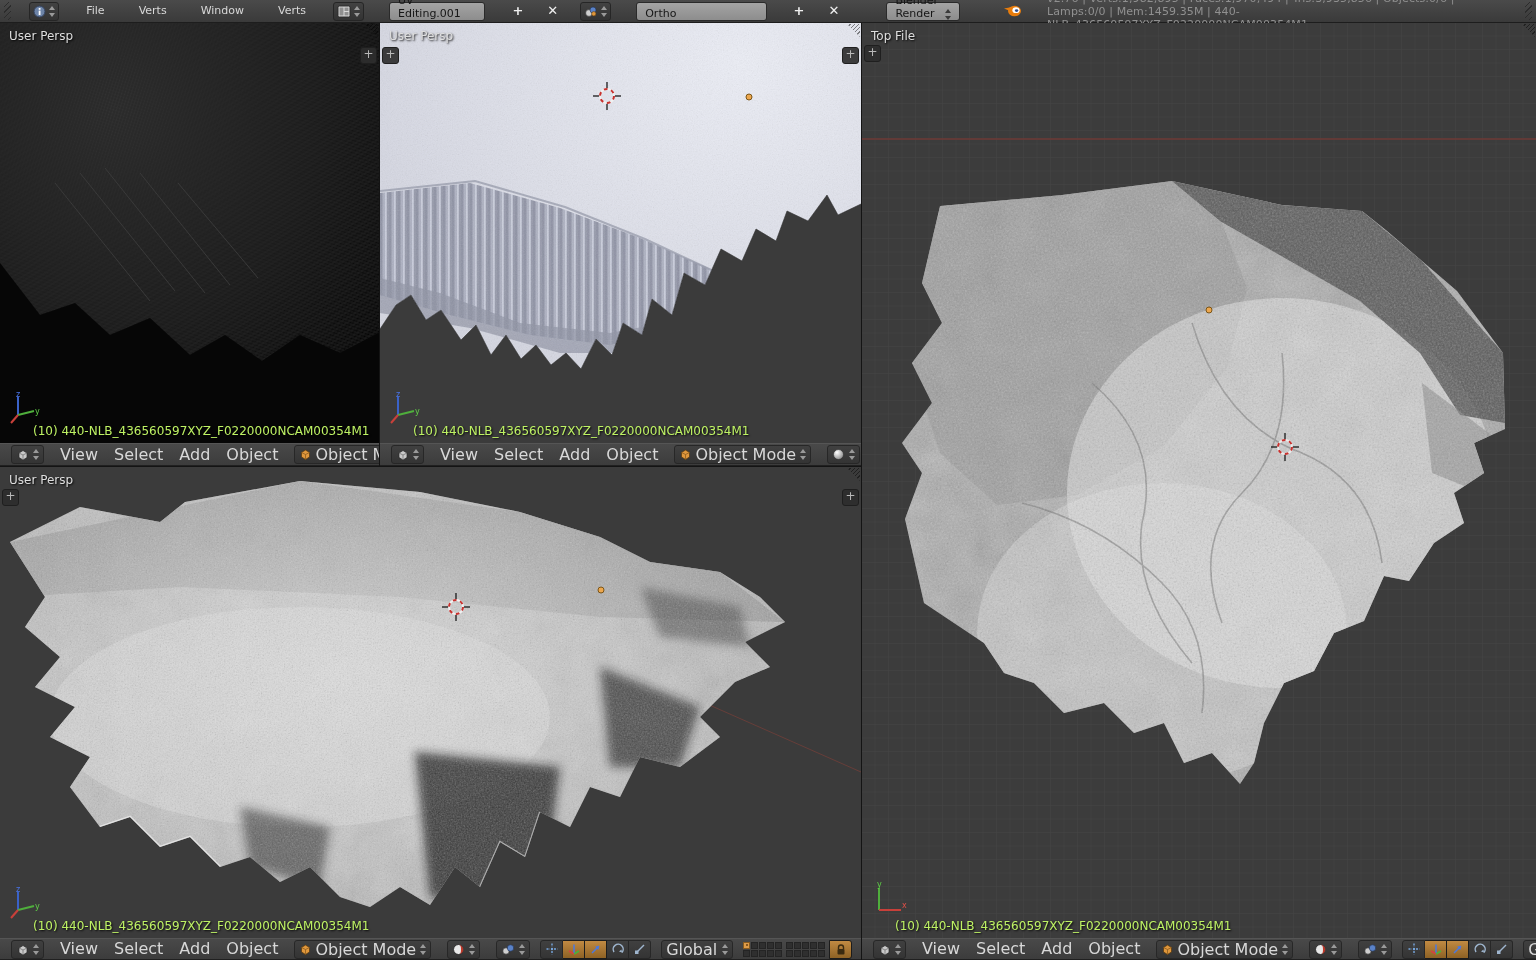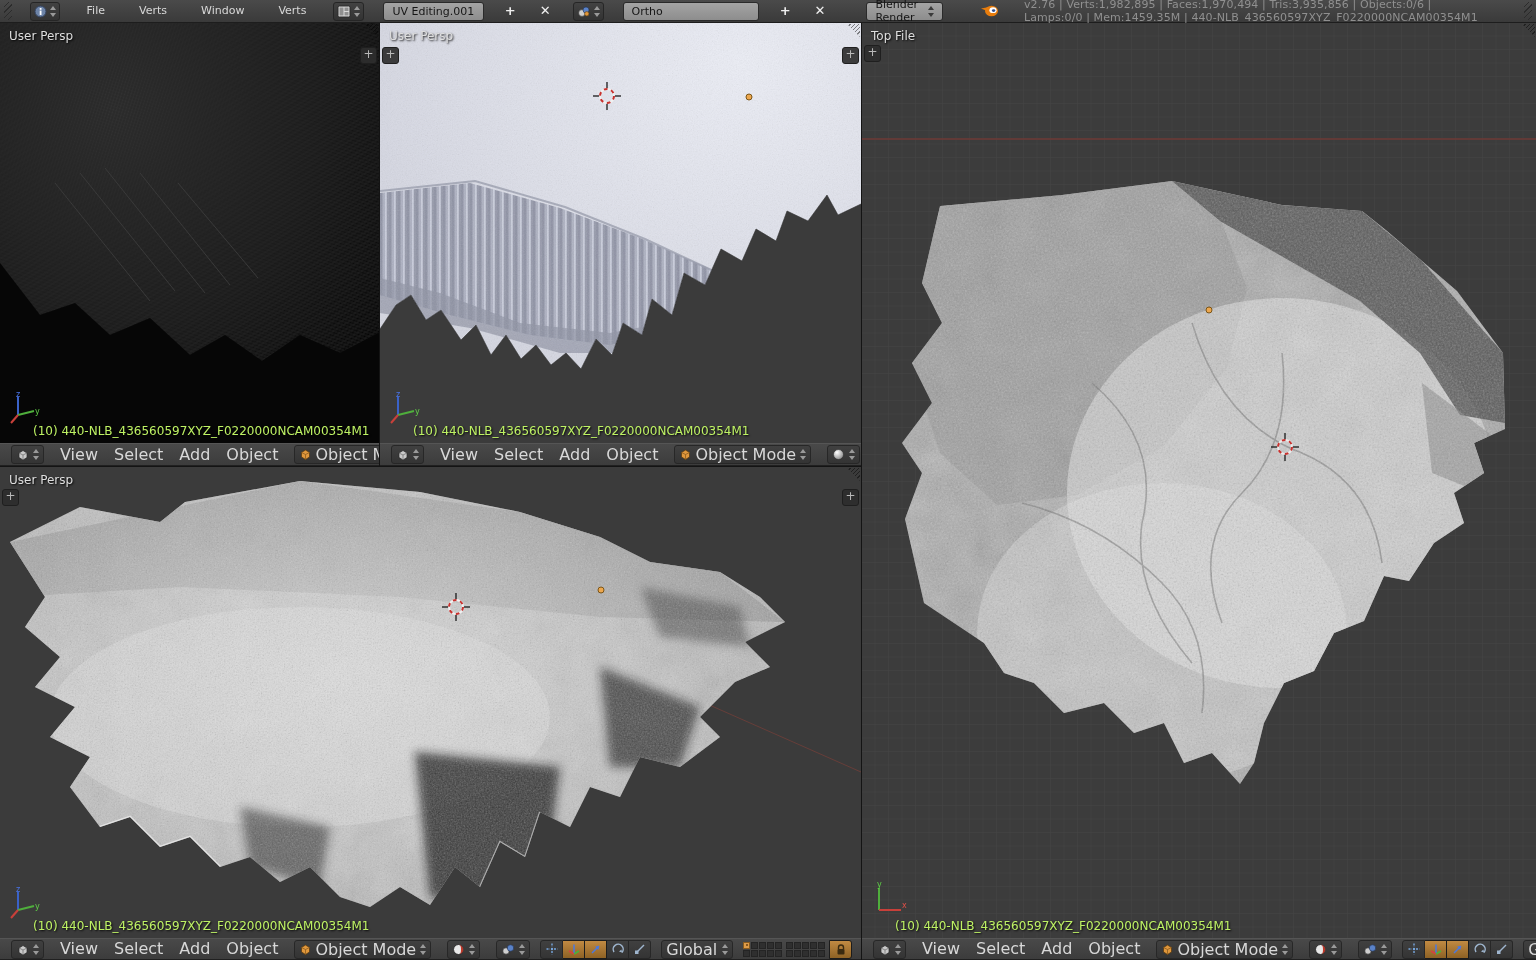--- a/index.html
+++ b/index.html
@@ -12,22 +12,22 @@
     background:linear-gradient(#4a4a4a,#3a3a3a);border-bottom:1px solid #1d1d1d;
     display:flex;align-items:center;gap:16px;padding:0 4px;box-sizing:border-box;color:#d8d8d8;font-size:11px}
   .grip{width:14px;height:18px;background:repeating-linear-gradient(135deg,transparent 0 3px,#2c2c2c 3px 4px)}
   .menu{padding:0 9px;line-height:22px;color:#d8d8d8;cursor:default}
   .ebtn{height:17px;display:inline-flex;align-items:center;gap:2px;background:linear-gradient(#424242,#333);
         border:1px solid #262626;border-radius:3px;padding:0 3px;margin:0 2px}
   .updn{width:7px;height:11px;position:relative;flex:0 0 auto}
   .updn::before,.updn::after{content:"";position:absolute;left:1px;border-left:3px solid transparent;border-right:3px solid transparent}
   .updn::before{top:0;border-bottom:4px solid #9a9a9a}
   .updn::after{bottom:0;border-top:4px solid #9a9a9a}
-  .lightfield{height:17px;display:inline-flex;align-items:center;background:linear-gradient(#a4a4a4,#8d8d8d);
-        border:1px solid #2a2a2a;border-radius:3px;color:#161616;padding:0 8px;margin:0 1px}
+  .lightfield{height:17px;display:inline-flex;align-items:flex-end;background:linear-gradient(#a4a4a4,#8d8d8d);
+        border:1px solid #2a2a2a;border-radius:3px;color:#161616;padding:0 8px;margin:0 7px}
   .lightfield .updn::before{border-bottom-color:#3a3a3a}.lightfield .updn::after{border-top-color:#3a3a3a}
   .xbtn{color:#f0f0f0;font-weight:bold;font-size:13px;padding:0 4px;line-height:22px}
   .stats{color:#909090;margin-left:8px;letter-spacing:.1px}
 
   
   .vp{position:absolute;background:#3b3b3b;overflow:hidden}
   .vp svg.scene{position:absolute;left:0;top:0}
   .vp-label{position:absolute;left:9px;top:6px;font-size:12px;color:#dedede;text-shadow:1px 1px 2px rgba(0,0,0,.9);pointer-events:none}
   .obj-name{position:absolute;left:33px;bottom:5px;font-size:12px;color:#bef264;text-shadow:1px 1px 2px rgba(0,0,0,.9);pointer-events:none;white-space:nowrap}
   .gizmo{position:absolute;left:7px;bottom:16px}

